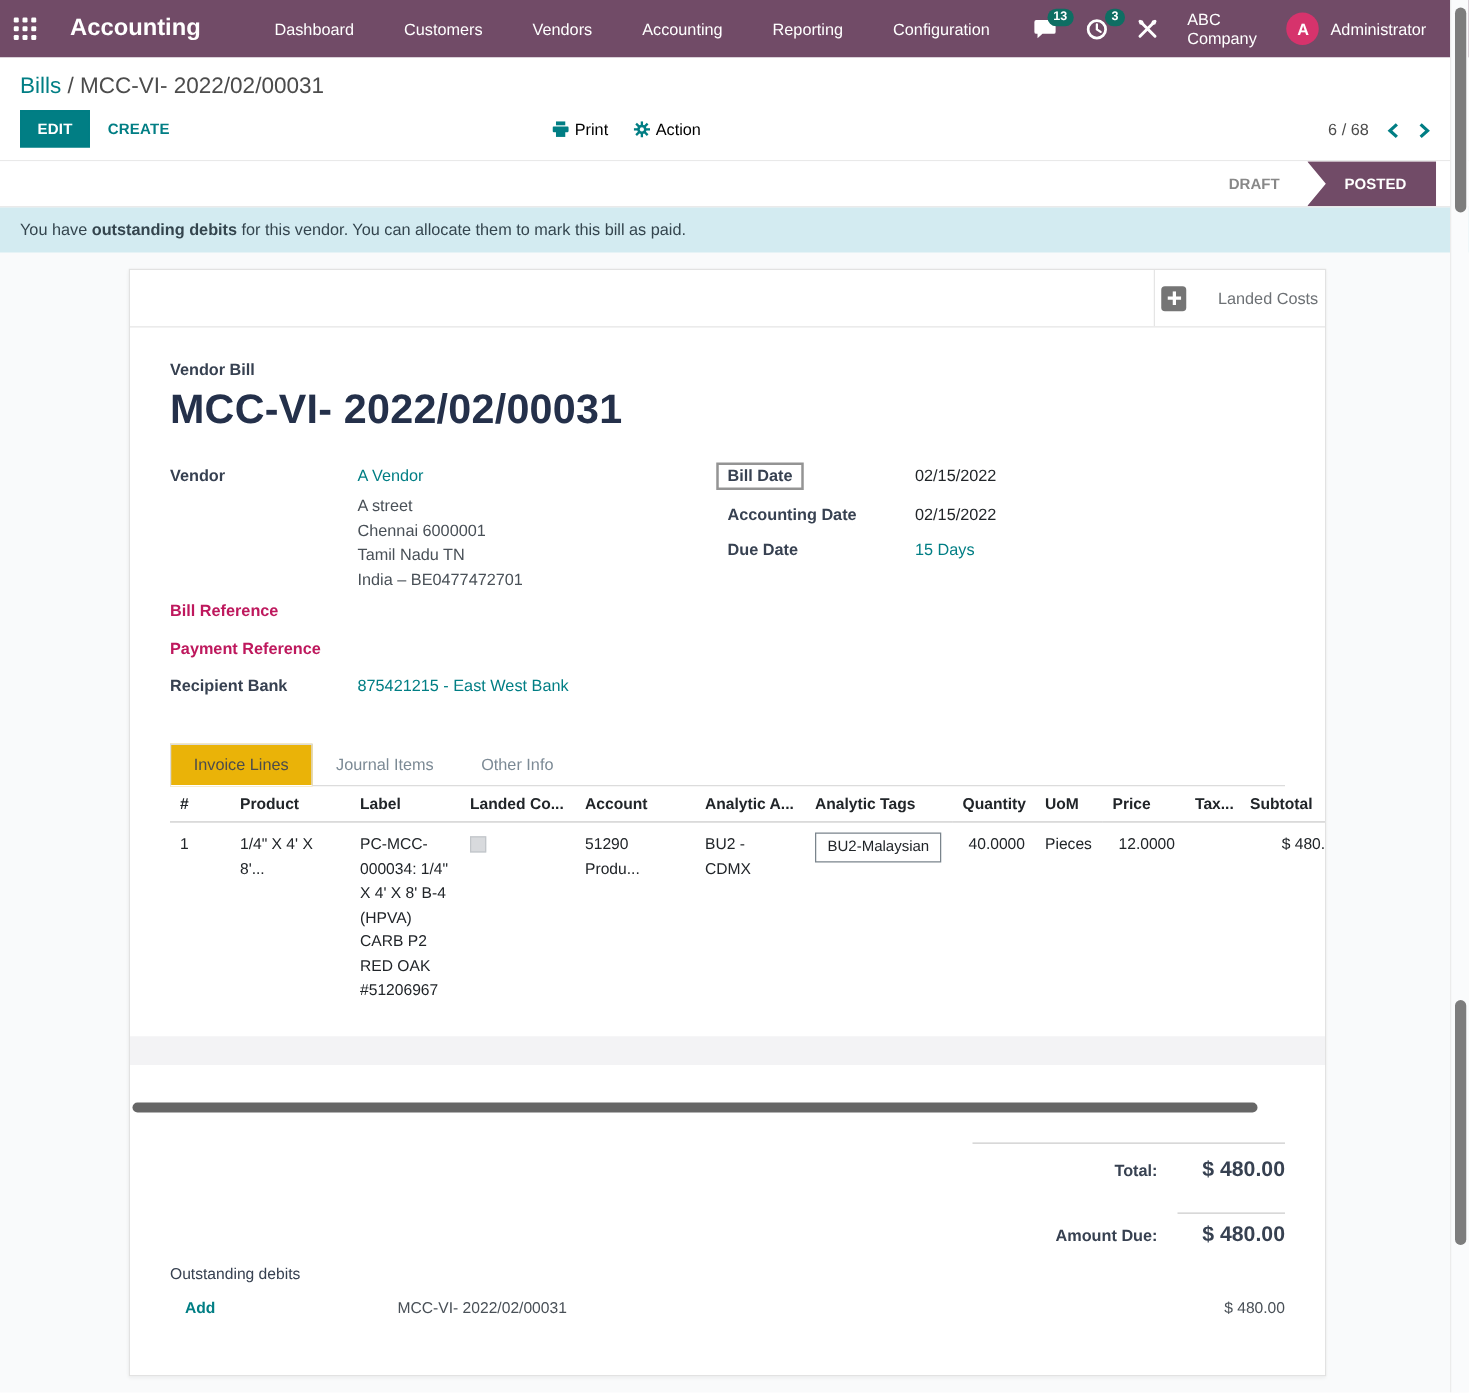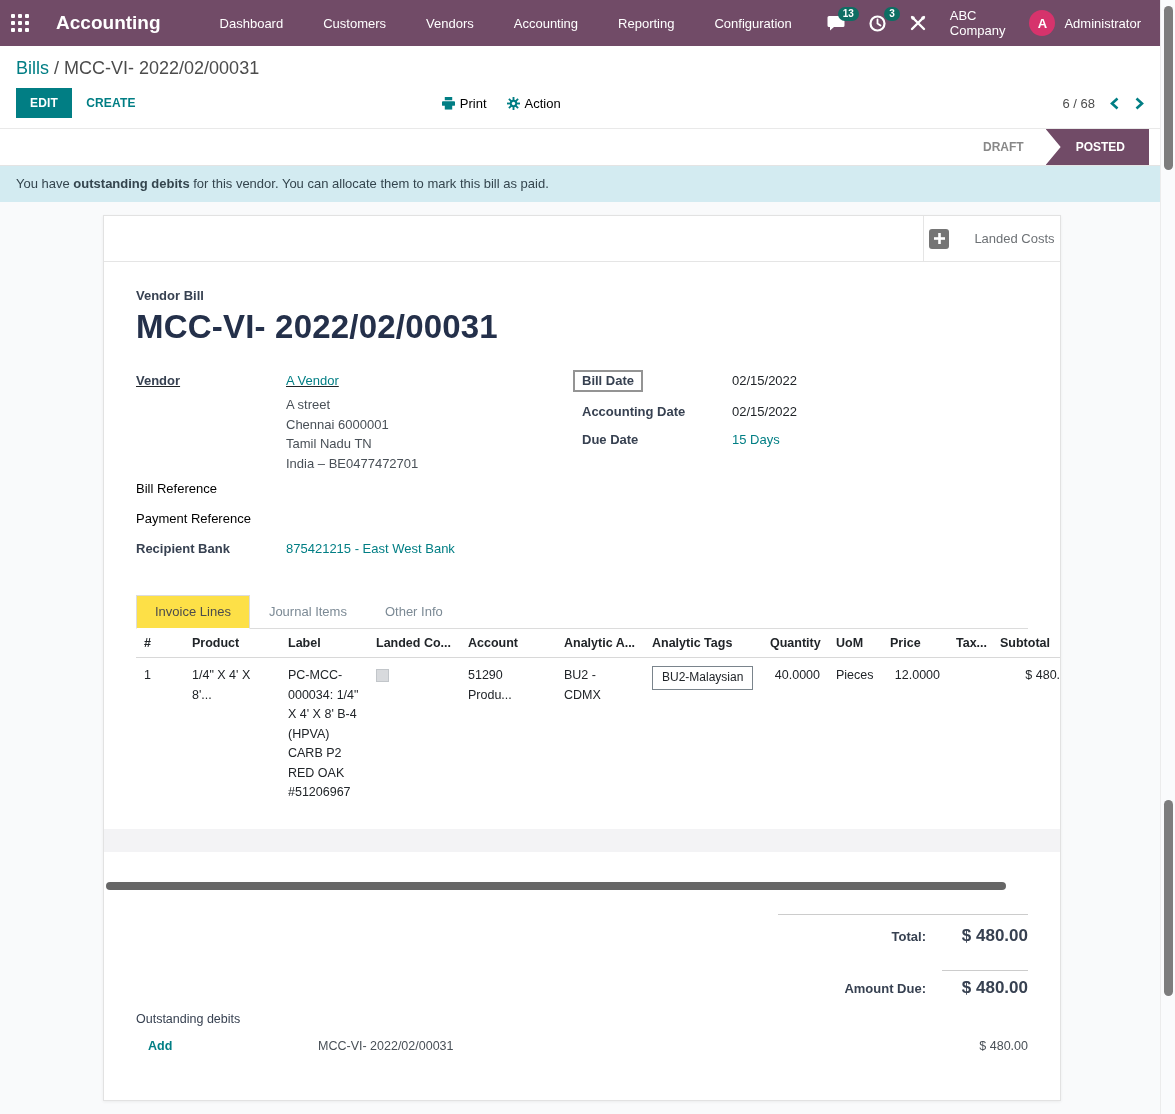--- a/index.html
+++ b/index.html
@@ -28,21 +28,21 @@
   .control-panel { background:#fff; border-bottom:1px solid #e9e9e9; }
   .breadcrumb { padding:12px 16px 0; font-size:18px; color:#4c4c4c; }
   .breadcrumb .crumb-link { color:#017e84; cursor:pointer; }
   .toolbar { display:flex; align-items:center; padding:9px 30px 10px 16px; }
   .btn { font-size:12px; font-weight:700; letter-spacing:.2px; padding:7px 13px; cursor:pointer;
          border:1px solid transparent; background:none; font-family:inherit; }
   .btn-primary { background:#017e84; color:#fff; border-color:#017e84; }
   .btn-link { color:#017e84; }
   .cp-middle { margin-left:292px; display:flex; gap:20px; align-items:center; color:#000000; font-size:13px; }
   .cp-act { display:flex; align-items:center; gap:5px; cursor:pointer; }
-  .pager { margin-left:auto; display:flex; align-items:center; gap:14px; }
+  .pager { margin-left:auto; display:flex; align-items:flex-end; gap:14px; }
   .pager-value { font-size:13px; color:#4c4c4c; cursor:pointer; }
   .pager-btn { color:#017e84; cursor:pointer; display:flex; }
   
   .statusbar { background:#fff; height:37px; display:flex; align-items:stretch; padding-left:16px;
                border-bottom:1px solid #e4e4e4; }
   .sb-left { display:flex; align-items:center; }
   .ribbon { margin-left:auto; display:flex; align-items:stretch; margin-right:26px; }
   .state { font-size:12px; font-weight:700; display:flex; align-items:center; cursor:pointer; }
   .state-draft { color:#888; padding:0 22px; }
   .state-posted { background:#714b67; color:#fff; padding:0 24px 0 30px;
@@ -60,30 +60,30 @@
   .plus-sq { width:20px; height:20px; background:#757575; border-radius:3px; display:flex;
              align-items:center; justify-content:center; }
   .sheet-body { padding:26px 32px 29px; }
   .doc-type { font-size:13px; color:#374151; font-weight:700; }
   .doc-title { font-size:33px; font-weight:700; color:#24304a; margin:5px 0 27px; letter-spacing:.2px; }
   .fields { display:flex; }
   .col-left { width:446px; }
   .col-right { flex:1; }
   .frow { display:flex; line-height:16px; margin-bottom:12px; }
   .flabel { width:150px; font-weight:700; color:#374151; flex-shrink:0; }
-  .flabel.muted { font-weight:400; color:#000000; }
+  .flabel.muted { font-weight:700; color:#be185d; }
   .link { color:#017e84; cursor:pointer; }
   .addr { margin:6px 0 8px 150px; color:#495057; line-height:19.5px; }
   .sp18 { margin-bottom:14px; }
   .boxed { border:2px solid #949494; padding:1px 7px; margin:-3px 0 0 -9px; display:inline-block; }
   .journal-in { color:#495057; margin:0 10px; }
   
   .tabs { display:flex; border-bottom:1px solid #dcdcdc; margin-top:26px; }
   .tab { padding:8px 18px; font-size:13px; color:#7c8a95; cursor:pointer; border:1px solid transparent; }
-  .tab.active { background:#fde047; color:#4c4c4c; border-color:#dcdcdc; border-bottom-color:#fff; margin-bottom:-1px; }
+  .tab.active { background:#eab308; color:#4c4c4c; border-color:#dcdcdc; border-bottom-color:#fff; margin-bottom:-1px; }
   
   .list-wrap { margin-right:-32px; width:924px; overflow:hidden; }
   table.o-list { border-collapse:collapse; width:946px; table-layout:fixed; }
   .o-list th { font-size:12.5px; font-weight:700; color:#212529; text-align:left; padding:7px 8px;
                border-bottom:1px solid #d8d8d8; white-space:nowrap; overflow:hidden; cursor:pointer; }
   .o-list td { font-size:12.5px; color:#212529; padding:8px; vertical-align:top; line-height:19.5px; }
   .num { text-align:right; }
   .cb { width:13px; height:13px; background:#d8dadd; border:1px solid #c2c6ca; margin-top:3px; }
   .pill { display:inline-block; border:1px solid #7a848c; border-radius:0; padding:1px 9px;
           font-size:12px; white-space:nowrap; }
@@ -237,21 +237,21 @@
         <span>Landed Costs</span>
       </div>
     </div>
 
     <div class="sheet-body">
       <div class="doc-type">Vendor Bill</div>
       <div class="doc-title">MCC-VI- 2022/02/00031</div>
 
       <div class="fields">
         <div class="col-left">
-          <div class="frow" style="margin-bottom:4px;text-decoration:underline;">
+          <div class="frow" style="margin-bottom:4px;">
             <div class="flabel">Vendor</div>
             <span class="link">A Vendor</span>
           </div>
           <div class="addr">
             <div>A street</div>
             <div>Chennai 6000001</div>
             <div>Tamil Nadu TN</div>
             <div>India – BE0477472701</div>
           </div>
           <div class="frow sp18">

